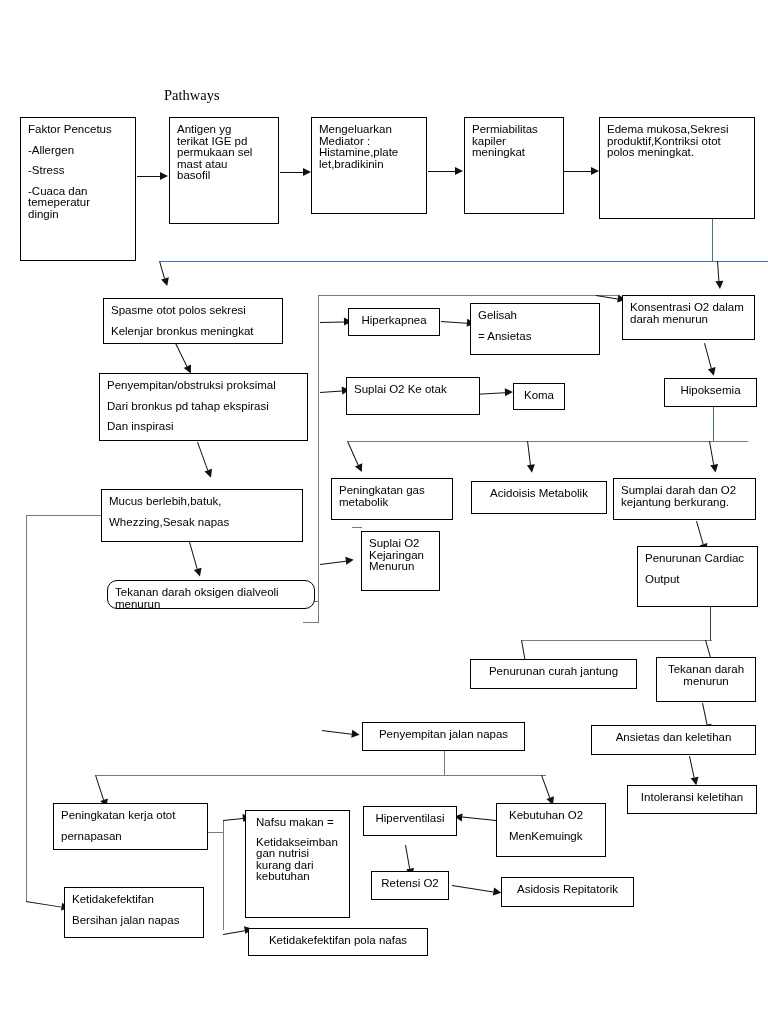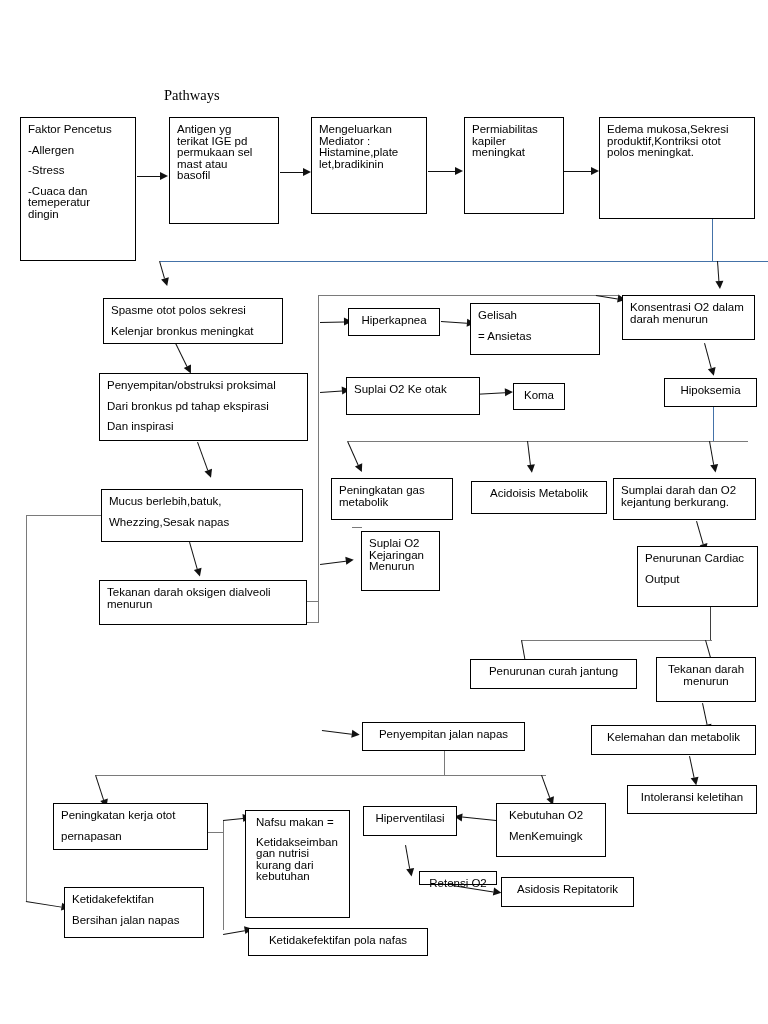--- a/index.html
+++ b/index.html
@@ -297,21 +297,21 @@
     <span class="ln">Penyempitan/obstruksi proksimal</span>
     <span class="ln">Dari bronkus pd tahap ekspirasi</span>
     <span class="ln">Dan inspirasi</span>
   </div>
 
   <div class="node" style="left:101px;top:489px;width:202px;height:53px;">
     <span class="ln">Mucus berlebih,batuk,</span>
     <span class="ln">Whezzing,Sesak napas</span>
   </div>
 
-  <div class="node tight" style="left:99px;top:580px;width:208px;height:45px;">
+  <div class="node tight" style="left:107px;top:580px;width:208px;height:29px;border-radius:10px;">
     <span class="ln">Tekanan darah oksigen dialveoli
 menurun</span>
   </div>
 
   <div class="node mid ctr" style="left:348px;top:308px;width:92px;height:28px;">
     <span class="ln">Hiperkapnea</span>
   </div>
 
   <div class="node" style="left:470px;top:303px;width:130px;height:52px;">
     <span class="ln">Gelisah</span>
@@ -363,21 +363,21 @@
   <div class="node mid ctr" style="left:470px;top:659px;width:167px;height:30px;">
     <span class="ln">Penurunan curah jantung</span>
   </div>
 
   <div class="node mid ctr" style="left:656px;top:657px;width:100px;height:45px;">
     <span class="ln">Tekanan darah
 menurun</span>
   </div>
 
   <div class="node mid ctr" style="left:591px;top:725px;width:165px;height:30px;">
-    <span class="ln">Kelemahan dan metabolik</span>
+    <span class="ln">Ansietas dan keletihan</span>
   </div>
 
   <div class="node mid ctr" style="left:627px;top:785px;width:130px;height:29px;">
     <span class="ln">Intoleransi keletihan</span>
   </div>
 
   <div class="node mid ctr" style="left:362px;top:722px;width:163px;height:29px;">
     <span class="ln">Penyempitan jalan napas</span>
   </div>
 
@@ -396,21 +396,21 @@
 
   <div class="node mid ctr" style="left:363px;top:806px;width:94px;height:30px;">
     <span class="ln">Hiperventilasi</span>
   </div>
 
   <div class="node" style="left:496px;top:803px;width:110px;height:54px;padding-left:12px;">
     <span class="ln">Kebutuhan O2</span>
     <span class="ln">MenKemuingk</span>
   </div>
 
-  <div class="node mid ctr" style="left:371px;top:871px;width:78px;height:14px;margin-left:48px;">
+  <div class="node mid ctr" style="left:371px;top:871px;width:78px;height:29px;">
     <span class="ln">Retensi O2</span>
   </div>
 
   <div class="node mid ctr" style="left:501px;top:877px;width:133px;height:30px;">
     <span class="ln">Asidosis Repitatorik</span>
   </div>
 
   <div class="node" style="left:64px;top:887px;width:140px;height:51px;">
     <span class="ln">Ketidakefektifan</span>
     <span class="ln">Bersihan jalan napas</span>

